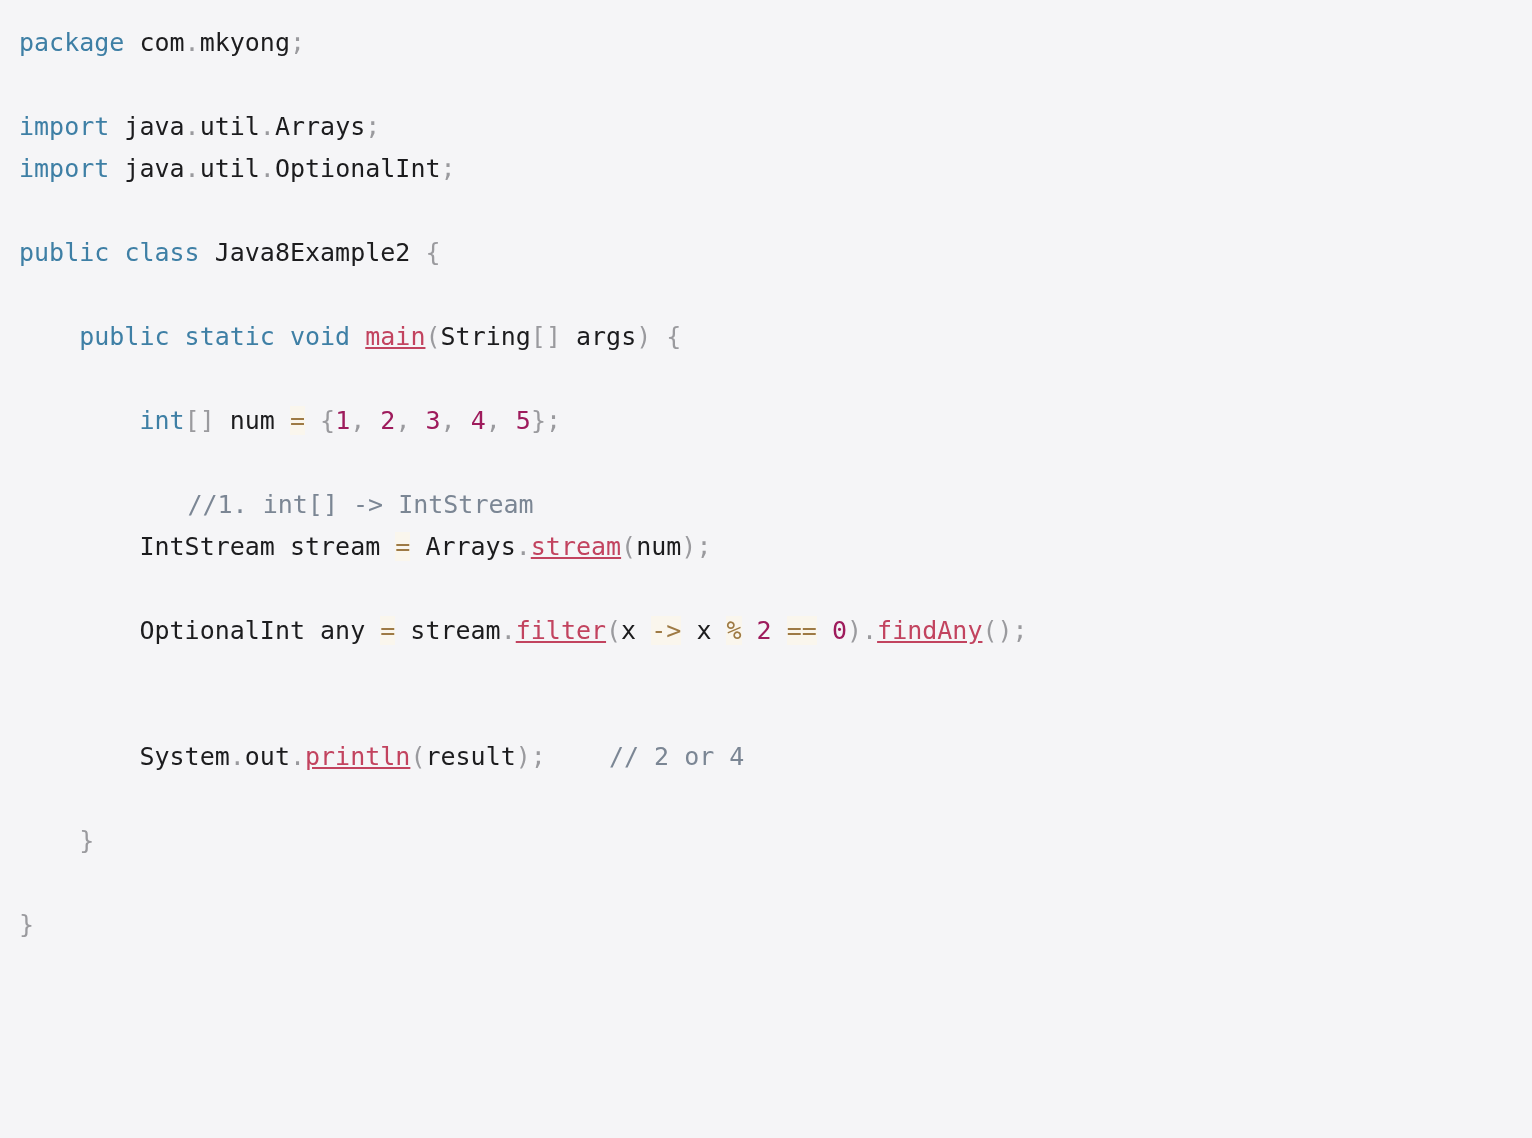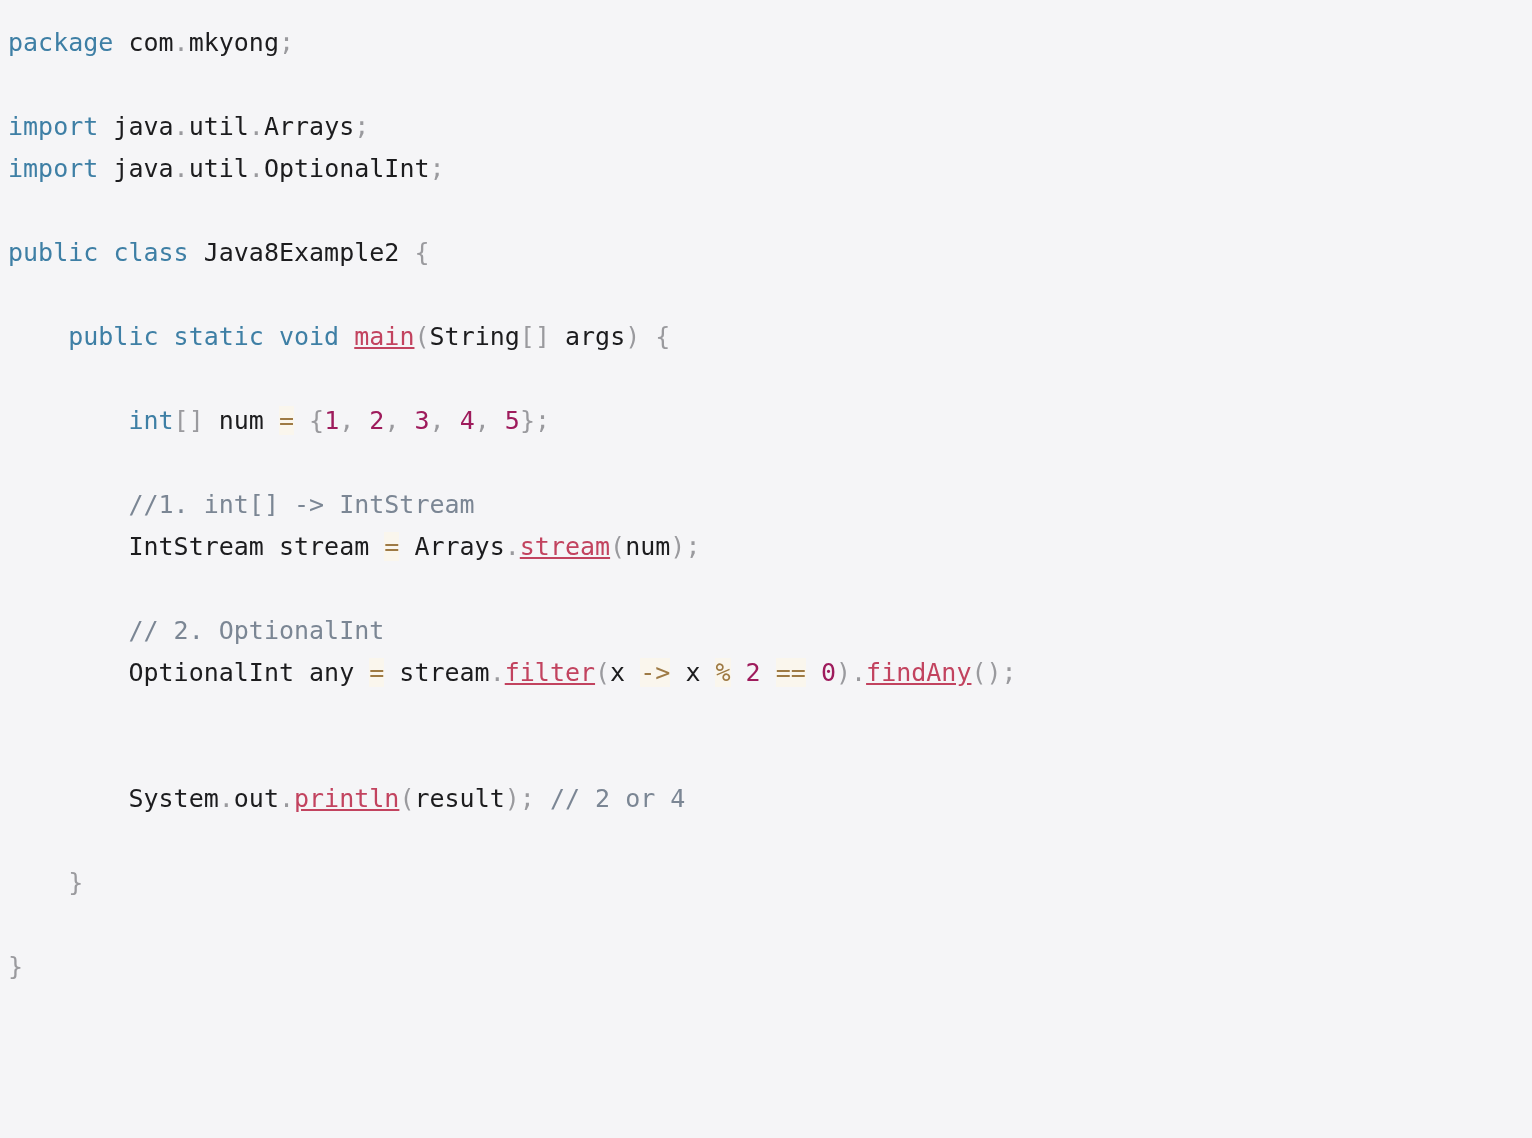--- a/index.html
+++ b/index.html
@@ -9,39 +9,39 @@
     background: #f5f5f7;
   }
   body {
     width: 1532px;
     height: 1138px;
     overflow: hidden;
     font-family: "DejaVu Sans Mono", "Liberation Mono", monospace;
   }
   #code-block {
     position: absolute;
-    left: 8px;
+    left: 19px;
     top: 22px;
     width: 1500px;
   }
   .code-line {
     height: 42px;
     line-height: 42px;
     font-size: 25px;
     white-space: pre;
     letter-spacing: 0px;
   }
   .code-line .tok {
     white-space: pre;
   }
   
   .t-keyword   { color: #3e7fa5; }
   .t-plain     { color: #1c1c1e; }
   .t-punct     { color: #9a9a9e; }
-  .t-comment   { color: #7b8694; }
+  .t-comment   { color: #7b8694; margin-left: 48px; }
   .t-number    { color: #9e1b5c; }
   .t-method    { color: #c2435f; text-decoration: underline; }
   .t-operator  { color: #9e7a44; background: #faf6ed; }
   .t-brace     { color: #9a9a9e; }
 </style>
 </head>
 <body>
 
 <div id="code-block">
     <div class="code-line"><span class="tok t-keyword">package</span><span class="tok t-plain"> com</span><span class="tok t-punct">.</span><span class="tok t-plain">mkyong</span><span class="tok t-punct">;</span></div>
@@ -51,21 +51,20 @@
     <div class="code-line">&nbsp;</div>
     <div class="code-line"><span class="tok t-keyword">public</span><span class="tok t-plain"> </span><span class="tok t-keyword">class</span><span class="tok t-plain"> Java8Example2 </span><span class="tok t-brace">{</span></div>
     <div class="code-line">&nbsp;</div>
     <div class="code-line"><span class="tok t-plain">    </span><span class="tok t-keyword">public</span><span class="tok t-plain"> </span><span class="tok t-keyword">static</span><span class="tok t-plain"> </span><span class="tok t-keyword">void</span><span class="tok t-plain"> </span><span class="tok t-method">main</span><span class="tok t-punct">(</span><span class="tok t-plain">String</span><span class="tok t-punct">[]</span><span class="tok t-plain"> args</span><span class="tok t-punct">)</span><span class="tok t-plain"> </span><span class="tok t-brace">{</span></div>
     <div class="code-line">&nbsp;</div>
     <div class="code-line"><span class="tok t-plain">        </span><span class="tok t-keyword">int</span><span class="tok t-punct">[]</span><span class="tok t-plain"> num </span><span class="tok t-operator">=</span><span class="tok t-plain"> </span><span class="tok t-brace">{</span><span class="tok t-number">1</span><span class="tok t-punct">, </span><span class="tok t-number">2</span><span class="tok t-punct">, </span><span class="tok t-number">3</span><span class="tok t-punct">, </span><span class="tok t-number">4</span><span class="tok t-punct">, </span><span class="tok t-number">5</span><span class="tok t-brace">}</span><span class="tok t-punct">;</span></div>
     <div class="code-line">&nbsp;</div>
     <div class="code-line"><span class="tok t-plain">        </span><span class="tok t-comment">//1. int[] -&gt; IntStream</span></div>
     <div class="code-line"><span class="tok t-plain">        </span><span class="tok t-plain">IntStream stream </span><span class="tok t-operator">=</span><span class="tok t-plain"> Arrays</span><span class="tok t-punct">.</span><span class="tok t-method">stream</span><span class="tok t-punct">(</span><span class="tok t-plain">num</span><span class="tok t-punct">)</span><span class="tok t-punct">;</span></div>
     <div class="code-line">&nbsp;</div>
-    <div class="code-line"><span class="tok t-plain">        </span><span class="tok t-comment">// 2. OptionalInt</span></div>
     <div class="code-line"><span class="tok t-plain">        </span><span class="tok t-plain">OptionalInt any </span><span class="tok t-operator">=</span><span class="tok t-plain"> stream</span><span class="tok t-punct">.</span><span class="tok t-method">filter</span><span class="tok t-punct">(</span><span class="tok t-plain">x </span><span class="tok t-operator">-&gt;</span><span class="tok t-plain"> x </span><span class="tok t-operator">%</span><span class="tok t-plain"> </span><span class="tok t-number">2</span><span class="tok t-plain"> </span><span class="tok t-operator">==</span><span class="tok t-plain"> </span><span class="tok t-number">0</span><span class="tok t-punct">)</span><span class="tok t-punct">.</span><span class="tok t-method">findAny</span><span class="tok t-punct">()</span><span class="tok t-punct">;</span></div>
     <div class="code-line">&nbsp;</div>
     <div class="code-line">&nbsp;</div>
     <div class="code-line"><span class="tok t-plain">        </span><span class="tok t-plain">System</span><span class="tok t-punct">.</span><span class="tok t-plain">out</span><span class="tok t-punct">.</span><span class="tok t-method">println</span><span class="tok t-punct">(</span><span class="tok t-plain">result</span><span class="tok t-punct">)</span><span class="tok t-punct">;</span><span class="tok t-plain"> </span><span class="tok t-comment">// 2 or 4</span></div>
     <div class="code-line">&nbsp;</div>
     <div class="code-line"><span class="tok t-plain">    </span><span class="tok t-brace">}</span></div>
     <div class="code-line">&nbsp;</div>
     <div class="code-line"><span class="tok t-brace">}</span></div>
   </div>
 

